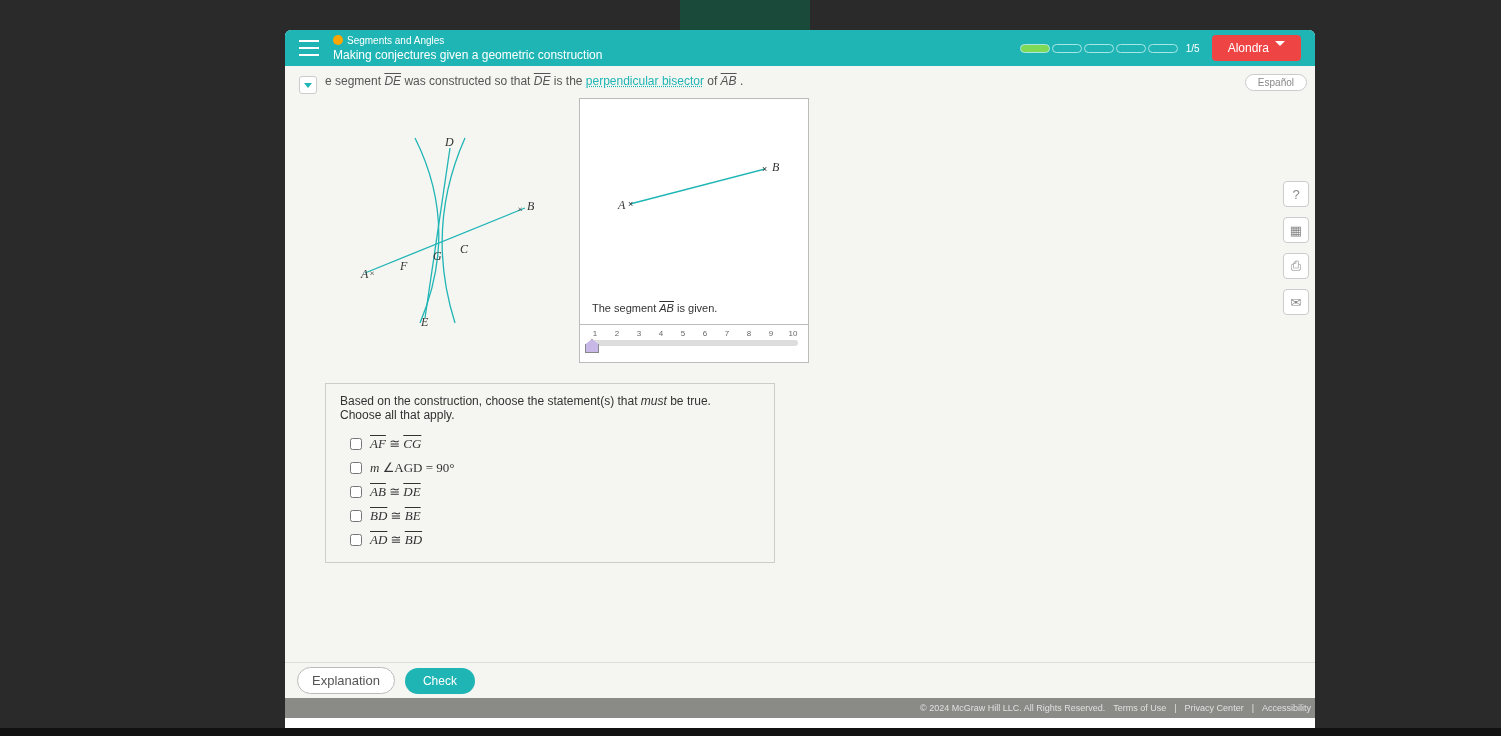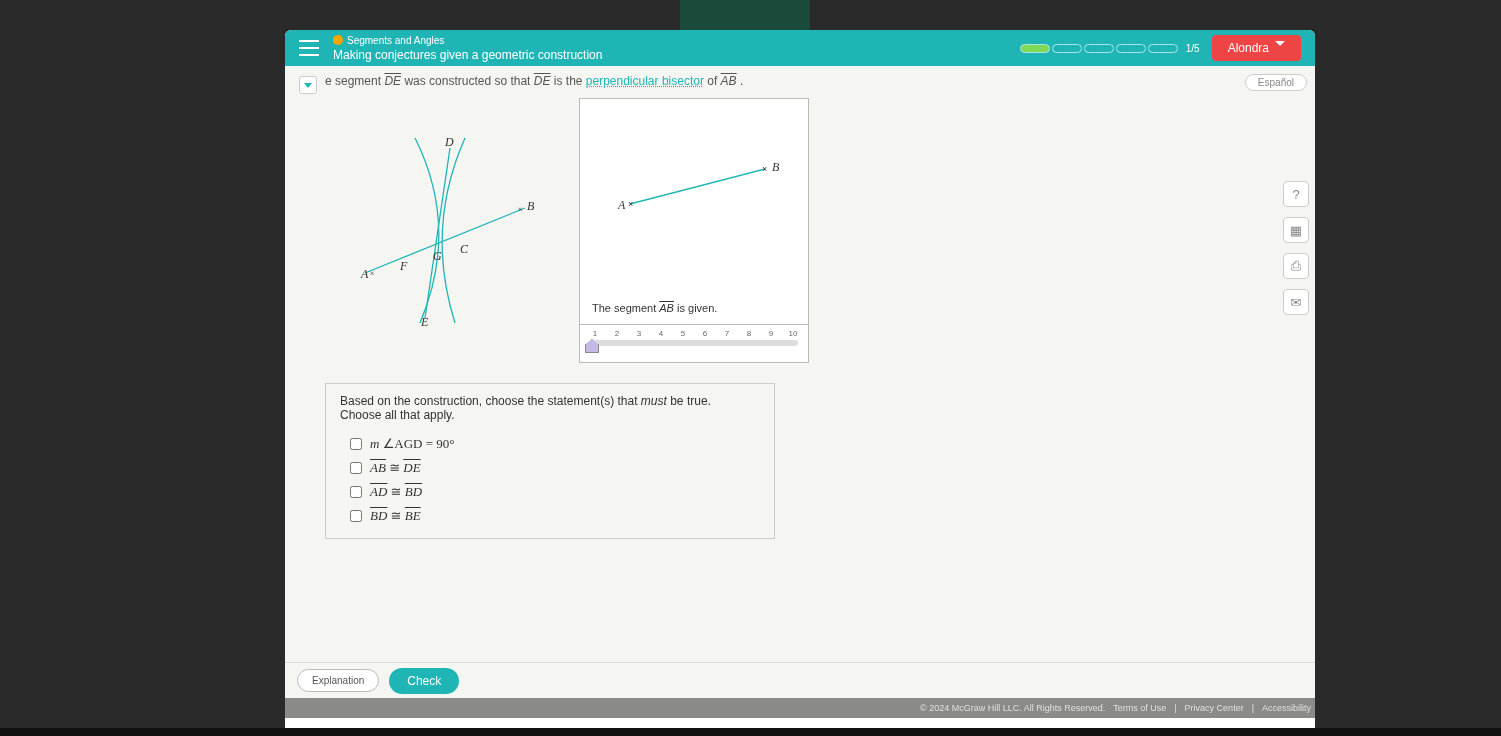--- a/index.html
+++ b/index.html
@@ -166,21 +166,21 @@
   display: flex;
   align-items: center;
   padding: 0 12px;
   gap: 10px;
 }
 .btn-outline {
   border: 1px solid #bbb;
   background: #fff;
   border-radius: 16px;
   padding: 5px 14px;
-  font-size: 10px;
+  font-size: 13px;
   color: #555;
 }
 .btn-primary {
   border: none;
   background: #1fb5b5;
   color: #fff;
   border-radius: 16px;
   padding: 6px 18px;
   font-size: 12px;
 }
@@ -335,33 +335,37 @@
       </div>
     </div>
 
     <div class="question-box">
       <div class="prompt">
         <span>Based on the construction, choose the statement(s) that </span><em>must</em><span> be true.</span><br>
         <span>Choose all that apply.</span>
       </div>
       <div class="opt-row">
         <input type="checkbox" style="">
+        <span class="math"><span class="overline">AF</span> <span>≅</span> <span class="overline">CG</span></span>
+      </div>
+      <div class="opt-row">
+        <input type="checkbox" style="">
         <span class="math"><i>m</i> ∠<span>AGD</span> <span>= 90°</span></span>
       </div>
       <div class="opt-row">
         <input type="checkbox" style="">
         <span class="math"><span class="overline">AB</span> <span>≅</span> <span class="overline">DE</span></span>
       </div>
       <div class="opt-row">
         <input type="checkbox" style="">
+        <span class="math"><span class="overline">BD</span> <span>≅</span> <span class="overline">BE</span></span>
+      </div>
+      <div class="opt-row">
+        <input type="checkbox" style="">
         <span class="math"><span class="overline">AD</span> <span>≅</span> <span class="overline">BD</span></span>
-      </div>
-      <div class="opt-row">
-        <input type="checkbox" style="">
-        <span class="math"><span class="overline">BD</span> <span>≅</span> <span class="overline">BE</span></span>
       </div>
     </div>
 
     <div class="side-tools">
       <div class="tool-btn">?</div>
       <div class="tool-btn">▦</div>
       <div class="tool-btn">⎙</div>
       <div class="tool-btn">✉</div>
     </div>
 

